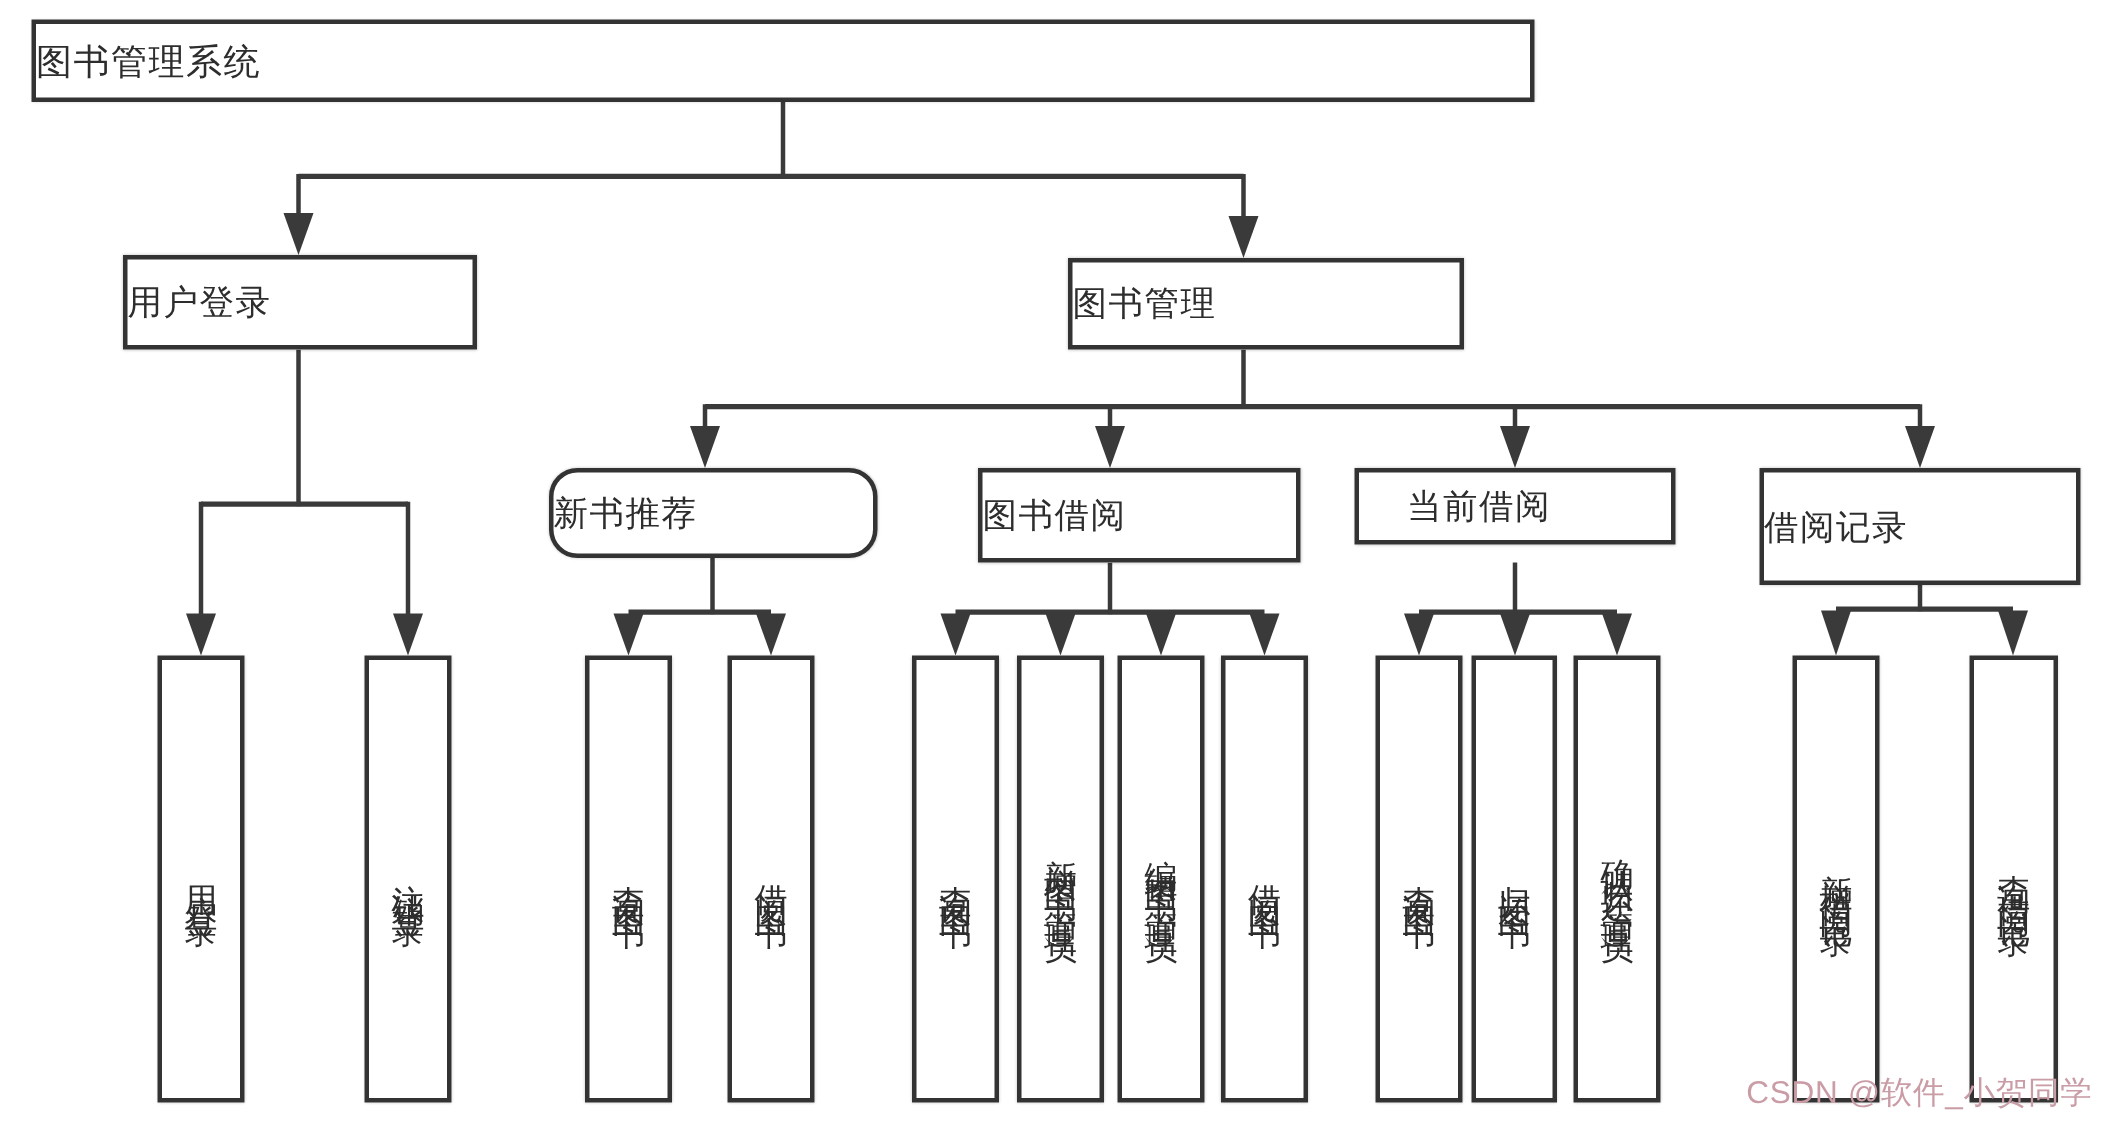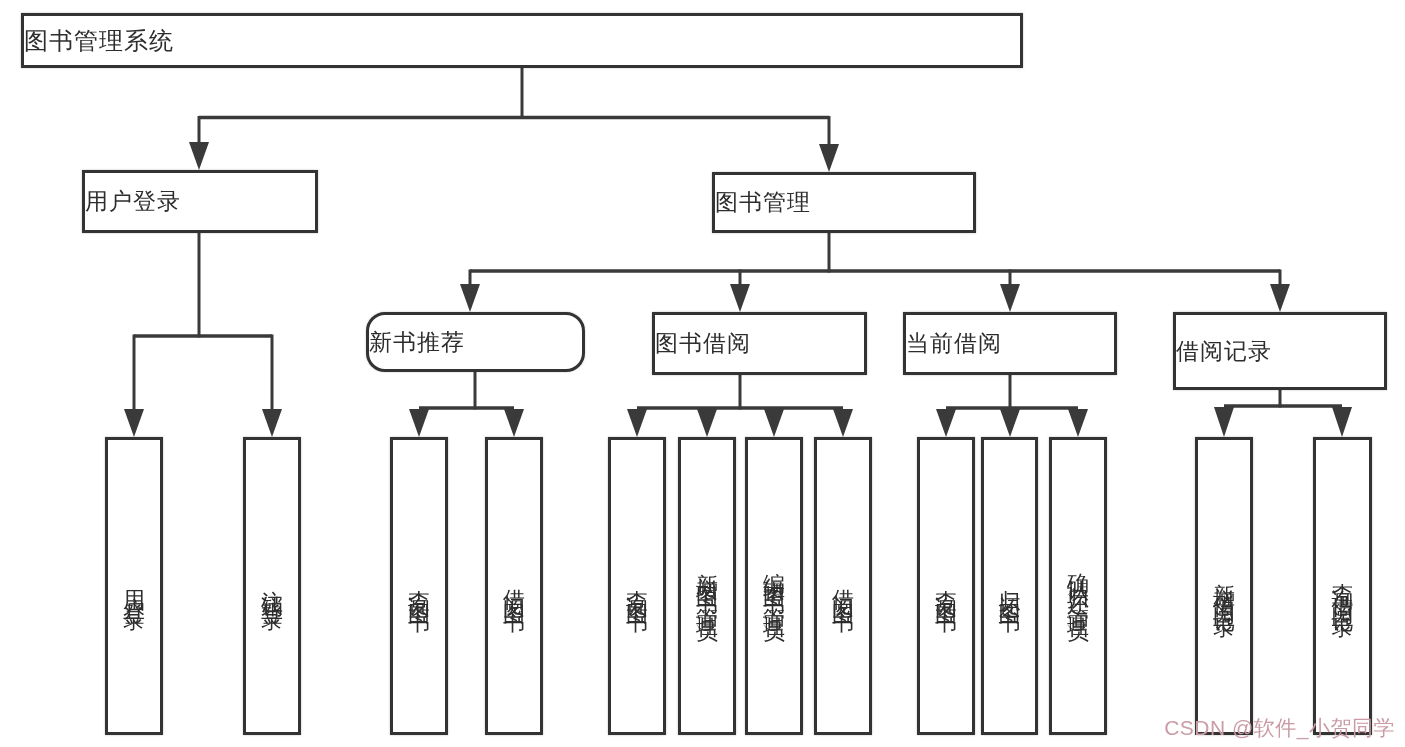--- a/index.html
+++ b/index.html
@@ -126,21 +126,21 @@
   <div class="node lvl" style="left:712px;top:172px;width:264px;height:61px;">
     <span>图书管理</span>
   </div>
 
   <div class="node lvl" style="left:366px;top:312px;width:219px;height:60px;border-radius:19px;">
     <span>新书推荐</span>
   </div>
   <div class="node lvl" style="left:632px;top:312px;width:215px;height:63px;margin-left:20px;">
     <span>图书借阅</span>
   </div>
-  <div class="node lvl" style="left:903px;top:312px;width:214px;height:63px;">
+  <div class="node lvl" style="left:903px;top:312px;width:214px;height:51px;padding-left:32px;">
     <span>当前借阅</span>
   </div>
   <div class="node lvl" style="left:1173px;top:312px;width:214px;height:78px;">
     <span>借阅记录</span>
   </div>
 
   <div class="vnode" style="left:105px;">
     <span>用户登录</span>
   </div>
   <div class="vnode" style="left:243px;">

